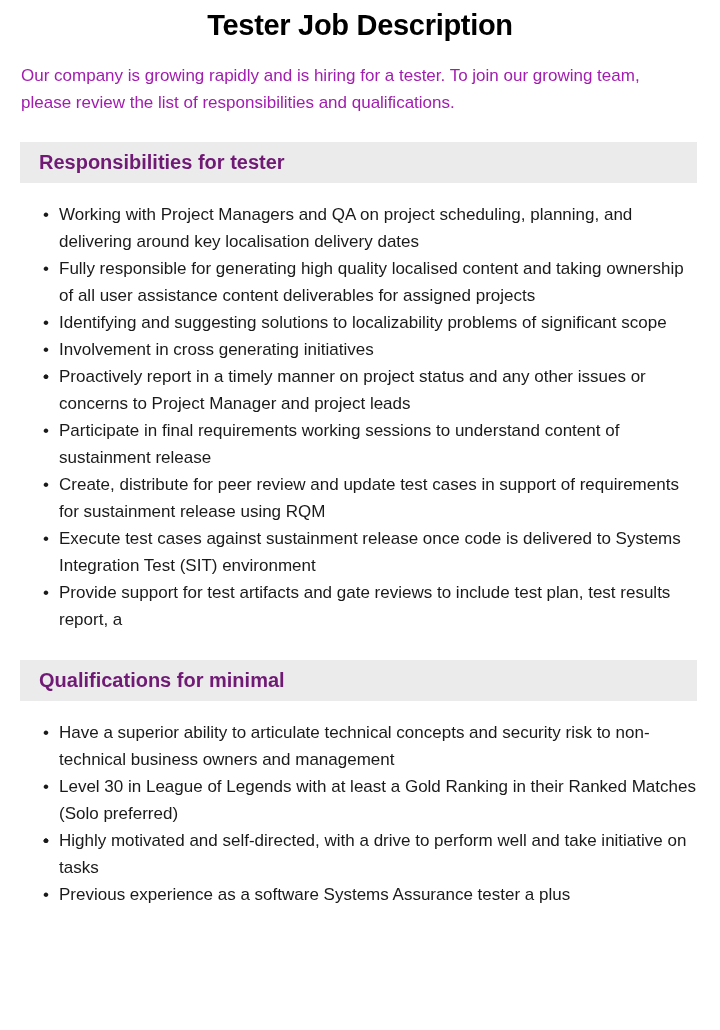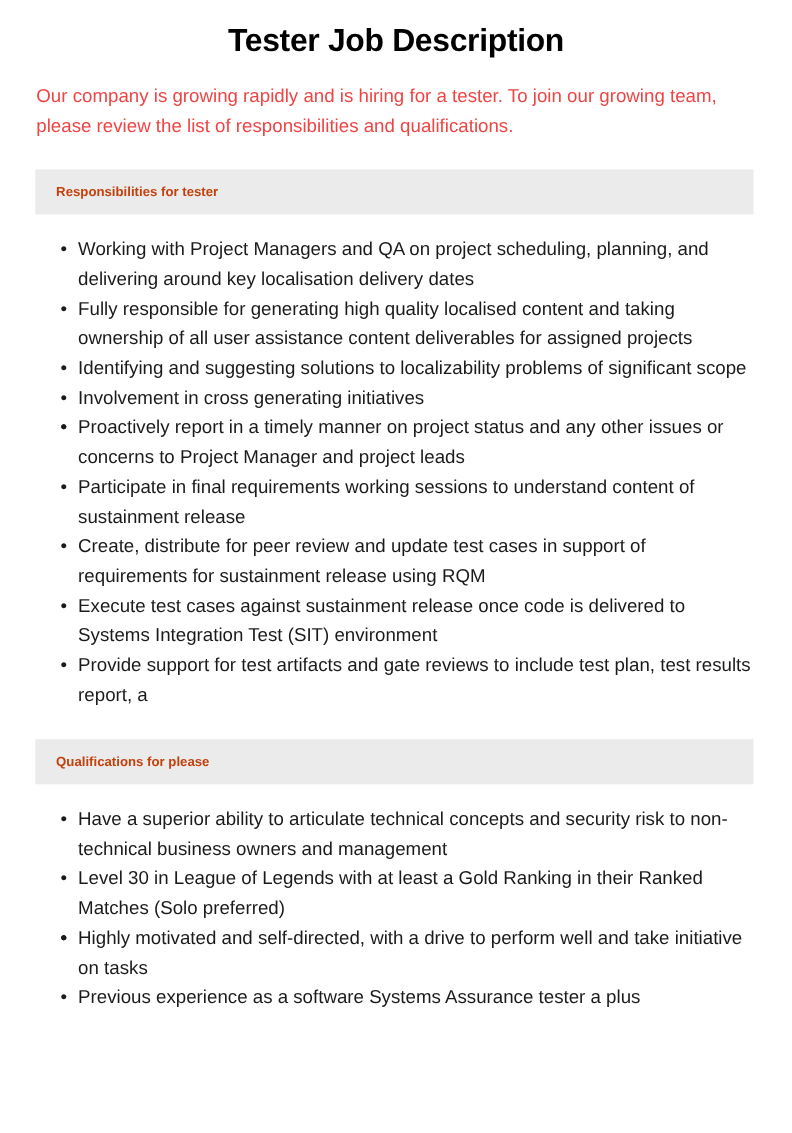--- a/index.html
+++ b/index.html
@@ -12,50 +12,50 @@
     height: 1030px;
     font-family: "Liberation Sans", sans-serif;
     color: #1a1a1a;
     overflow: hidden;
   }
   .page {
     width: 720px;
     height: 1016px;
     position: relative;
     box-sizing: border-box;
-    padding: 12px;
+    padding: 0;
   }
   .doc-title {
     text-align: center;
     font-size: 29px;
     font-weight: bold;
     letter-spacing: -0.3px;
     color: #000000;
     margin: 0;
     padding: 8px 20px 0 20px;
     line-height: 34px;
   }
   .intro {
     margin: 0;
     padding: 20px 24px 0 21px;
     font-size: 17px;
     line-height: 27px;
-    color: #ef4444;
+    color: #a21caf;
     max-width: 660px;
   }
   .section {
     margin-top: 26px;
   }
   .section-header {
     background: #ebebeb;
     margin: 0 23px 0 20px;
     padding: 10px 0 11px 19px;
-    font-size: 12px;
+    font-size: 20px;
     font-weight: bold;
-    color: #c2410c;
+    color: #701a75;
     line-height: 20px;
   }
   .bullet-list {
     list-style: none;
     margin: 0;
     padding: 17px 24px 0 0;
   }
   .bullet-list li {
     position: relative;
     padding-left: 59px;
@@ -102,21 +102,21 @@
       <li><span class="dot">•</span></li>
       <li><span class="dot">•</span><span>Proactively report in a timely manner on project status and any other issues or concerns to Project Manager and project leads</span></li>
       <li><span class="dot">•</span><span>Participate in final requirements working sessions to understand content of sustainment release</span></li>
       <li><span class="dot">•</span><span>Create, distribute for peer review and update test cases in support of requirements for sustainment release using RQM</span></li>
       <li><span class="dot">•</span><span>Execute test cases against sustainment release once code is delivered to Systems Integration Test (SIT) environment</span></li>
       <li><span class="dot">•</span><span>Provide support for test artifacts and gate reviews to include test plan, test results report, a</span></li>
     </ul>
   </div>
 
   <div class="section section-qualifications">
-    <div class="section-header">Qualifications for please</div>
+    <div class="section-header">Qualifications for minimal</div>
     <ul class="bullet-list">
       <li><span class="dot">•</span><span>Have a superior ability to articulate technical concepts and security risk to non-technical business owners and management</span></li>
       <li><span class="dot">•</span><span>Level 30 in League of Legends with at least a Gold Ranking in their Ranked Matches (Solo preferred)</span></li>
       <li><span class="dot">•</span></li>
       <li><span class="dot">•</span></li>
       <li><span class="dot">•</span><span>Highly motivated and self-directed, with a drive to perform well and take initiative on tasks</span></li>
       <li><span class="dot">•</span><span>Previous experience as a software Systems Assurance tester a plus</span></li>
     </ul>
   </div>
 

